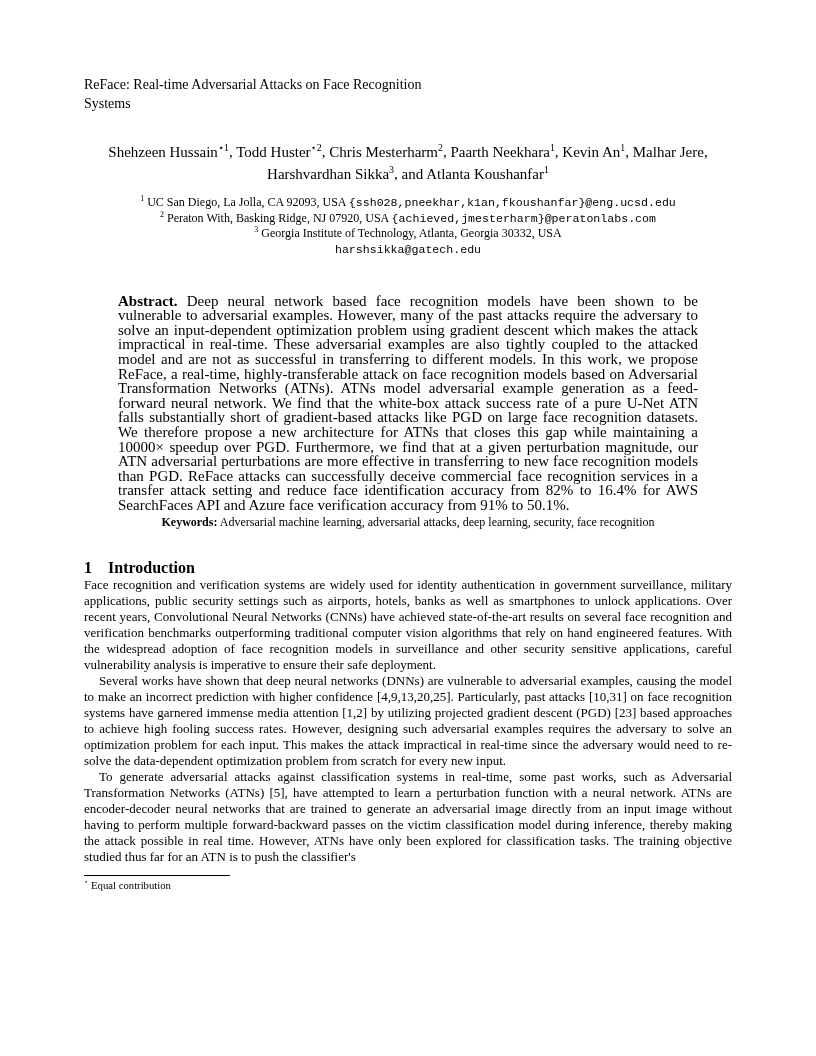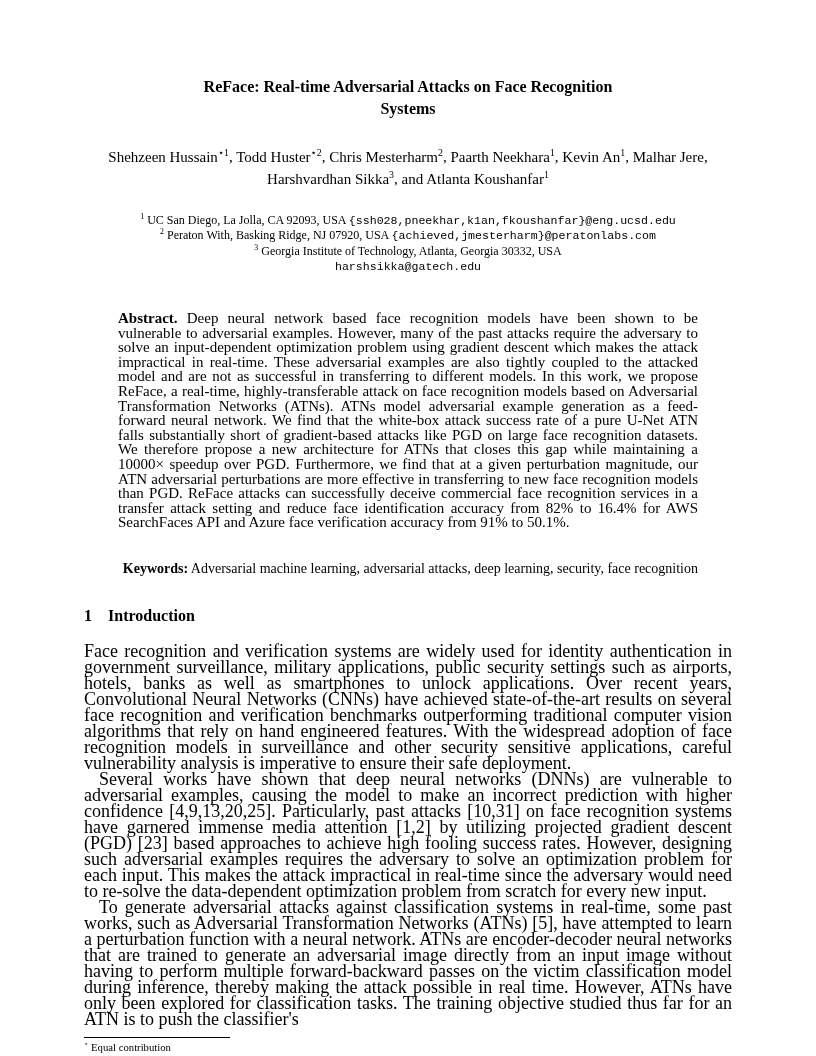--- a/index.html
+++ b/index.html
@@ -12,56 +12,55 @@
   }
   .page {
     position: relative;
     width: 816px; height: 1056px;
     padding: 76px 84px 0 84px;
     background: #ffffff;
   }
   sup { font-size: 66%; vertical-align: super; line-height: 0; }
 
   .title {
-    font-size: 16px; font-weight: bold;
-    text-align: center; line-height: 1.35;
+    font-size: 14px; font-weight: normal;
+    text-align: left; line-height: 1.35;
   }
   .authors {
     margin-top: 28px;
     text-align: center;
     font-size: 15px; line-height: 1.45;
   }
   .affiliations {
-    margin-top: 22px;
+    margin-top: 10px;
     text-align: center;
     font-size: 12px; line-height: 15.6px;
   }
   .mono { font-family: "Liberation Mono", monospace; font-size: 11.6px; }
 
   .abstract {
     margin: 36px 34px 0 34px;
     font-size: 15px; line-height: 14.6px;
     text-align: justify;
     hyphens: auto;
   }
   .bold { font-weight: bold; }
   .keywords {
-    margin: 32px 34px 0 34px;
-    font-size: 14px; line-height: 14.6px;
-    text-align: right;
+    margin: 2px 34px 0 34px;
+    font-size: 12px; line-height: 14.6px;
+    text-align: center;
   }
   .section-heading {
     margin-top: 30px;
     font-size: 16px; font-weight: bold;
   }
   .sec-num { margin-right: 16px; }
 
   .body-text {
-    margin-top: 18px;
-    font-size: 18px; line-height: 16px;
+    font-size: 13px; line-height: 16px;
     text-align: justify;
     hyphens: auto;
   }
   .body-text p { margin: 0; }
   .body-text p.indent { text-indent: 15px; }
 
   .footnote-rule {
     margin-top: 10px;
     width: 146px; height: 0;
     border-top: 1px solid #000000;

